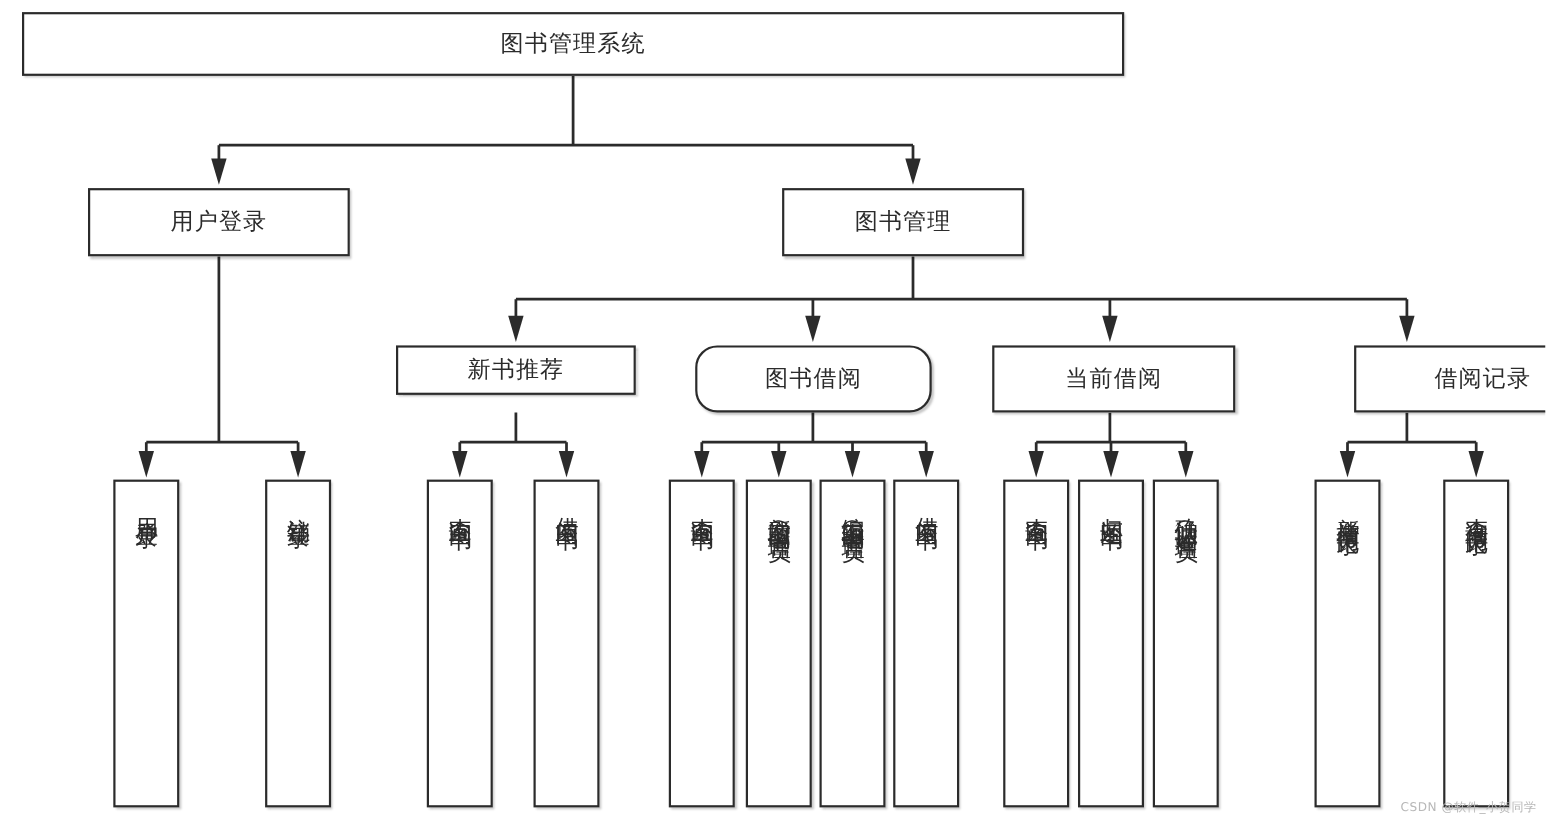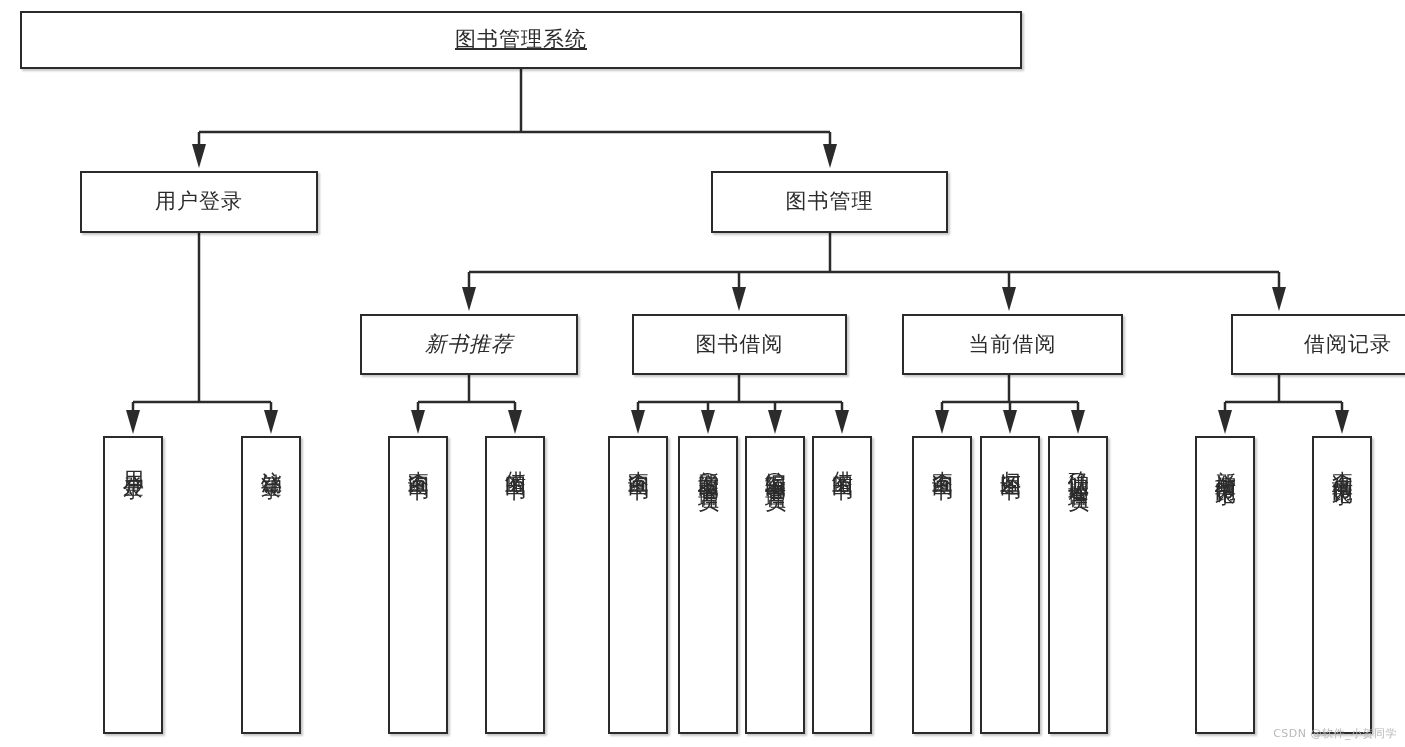--- a/index.html
+++ b/index.html
@@ -122,33 +122,33 @@
         <polygon points="835,410 849,410 842,434"></polygon>
         <polygon points="935,410 949,410 942,434"></polygon>
         <polygon points="1003,410 1017,410 1010,434"></polygon>
         <polygon points="1071,410 1085,410 1078,434"></polygon>
         <polygon points="1218,410 1232,410 1225,434"></polygon>
         <polygon points="1335,410 1349,410 1342,434"></polygon>
       </g>
   </svg>
 
   <div id="nodes-layer">
-      <div class="node horiz" style="left: 20px; top: 11px; width: 1002px; height: 58px; text-decoration: underline;">
+      <div class="node horiz" style="left: 20px; top: 11px; width: 1002px; height: 58px;">
         <span class="node-label">图书管理系统</span>
       </div>
       <div class="node horiz" style="left: 80px; top: 171px; width: 238px; height: 62px;">
         <span class="node-label">用户登录</span>
       </div>
-      <div class="node horiz" style="left: 711px; top: 171px; width: 237px; height: 62px;">
+      <div class="node horiz" style="left: 711px; top: 171px; width: 220px; height: 62px;">
         <span class="node-label">图书管理</span>
       </div>
-      <div class="node horiz" style="left: 360px; top: 314px; width: 218px; height: 61px; font-style: italic;">
+      <div class="node horiz" style="left: 360px; top: 314px; width: 218px; height: 45px;">
         <span class="node-label">新书推荐</span>
       </div>
-      <div class="node horiz" style="left: 632px; top: 314px; width: 215px; height: 61px;">
+      <div class="node horiz" style="left: 632px; top: 314px; width: 215px; height: 61px; border-radius: 20px;">
         <span class="node-label">图书借阅</span>
       </div>
       <div class="node horiz" style="left: 902px; top: 314px; width: 221px; height: 61px;">
         <span class="node-label">当前借阅</span>
       </div>
       <div class="node horiz" style="left: 1231px; top: 314px; width: 215px; height: 61px; padding-left: 19px;">
         <span class="node-label">借阅记录</span>
       </div>
       <div class="node vert" style="left: 103px; top: 436px; width: 60px; height: 298px;">
         <span class="node-label">用户登录</span>

